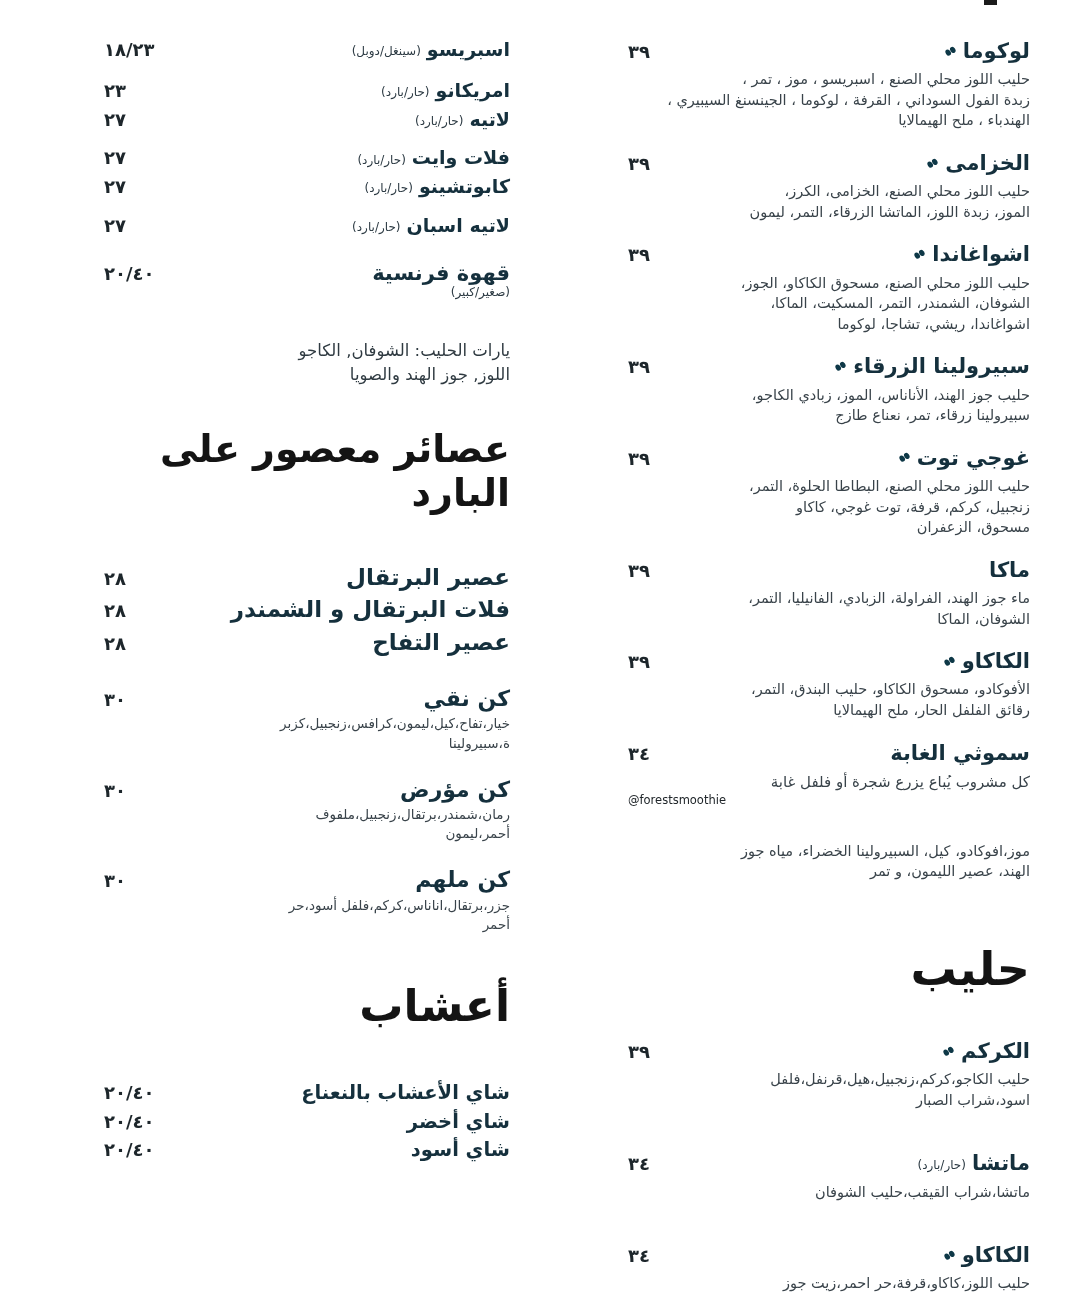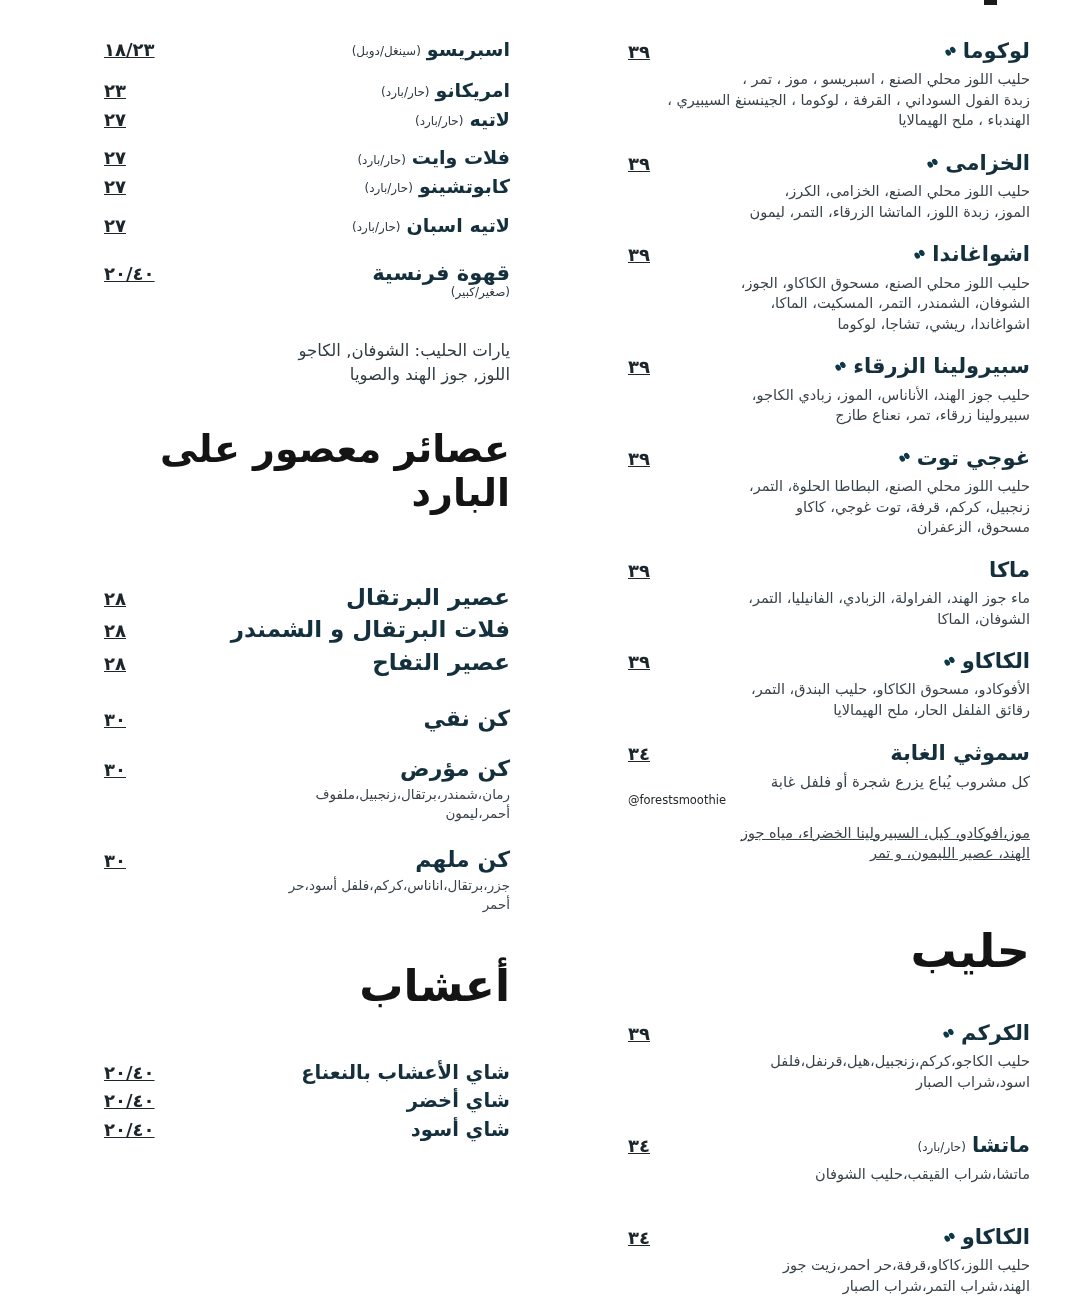--- a/index.html
+++ b/index.html
@@ -12,38 +12,38 @@
 
   .col { position:absolute; top:38px; }
   .col-right { right:50px;  width:402px; }
   .col-left  { left:104px;  width:406px; }
 
   
   .row { display:flex; justify-content:space-between; align-items:baseline; }
   .name-wrap { display:flex; align-items:center; gap:6px; }
   .name  { font-weight:bold; color:#15303d; font-size:21px; line-height:1.25; }
   .note  { font-size:12px; color:#2c3a43; font-weight:normal; padding-top:3px; }
-  .price { font-weight:bold; color:#1d262b; font-size:18px; flex:0 0 auto;text-decoration:underline; }
+  .price { font-weight:bold; color:#1d262b; font-size:18px; flex:0 0 auto; }
   .desc  {
     white-space:pre-line; text-align:right; direction:rtl;
     font-size:14.5px; line-height:1.42; color:#39434a; margin-top:5px;
   }
   .beans { display:inline-flex; align-items:center; }
 
   
   .item { margin-bottom:19px; }
   .item.gap-top { margin-top:40px; }
 
   .tagline { font-size:15px; line-height:1.4; color:#39434a; margin-top:6px; text-align:right; }
   .handle  { font-size:11.5px; color:#20262a; direction:ltr; margin-top:0; }
-  .item .desc.after-handle { margin-top:16px;text-decoration:underline; }
+  .item .desc.after-handle { margin-top:34px; }
 
   .big-title { font-weight:bold; color:#141414; text-align:right; }
   .milk-title  { font-size:46px; margin:60px 0 42px; }
-  .juice-title { font-size:38px; margin:40px 0 68px; letter-spacing:0; }
+  .juice-title { font-size:38px; margin:40px 0 48px; letter-spacing:0; }
   .herbs-title { font-size:44px; margin:46px 0 50px; }
 
   
   .coffee-row { margin-bottom:5px; }
   .coffee-row .name { font-size:19px; }
   .gap-sm { margin-bottom:17px; }
   .gap-md { margin-bottom:15px; }
   .french { margin-top:22px; }
   .french .note { display:block; padding-top:0; margin-top:-1px; }
   .milk-note {
@@ -322,20 +322,22 @@
       <span class="name">عصير التفاح</span>
       <span class="price">٢٨</span>
     </div>
 
     <div class="elixirs">
       <div class="elixir">
         <div class="row">
           <span class="name">كن نقي</span>
           <span class="price">٣٠</span>
         </div>
+        <div class="desc">خيار،تفاح،كيل،ليمون،كرافس،زنجبيل،كزبر
+ة،سبيرولينا</div>
       </div>
       <div class="elixir">
         <div class="row">
           <span class="name">كن مؤرض</span>
           <span class="price">٣٠</span>
         </div>
         <div class="desc">رمان،شمندر،برتقال،زنجبيل،ملفوف
 أحمر،ليمون</div>
       </div>
       <div class="elixir">

